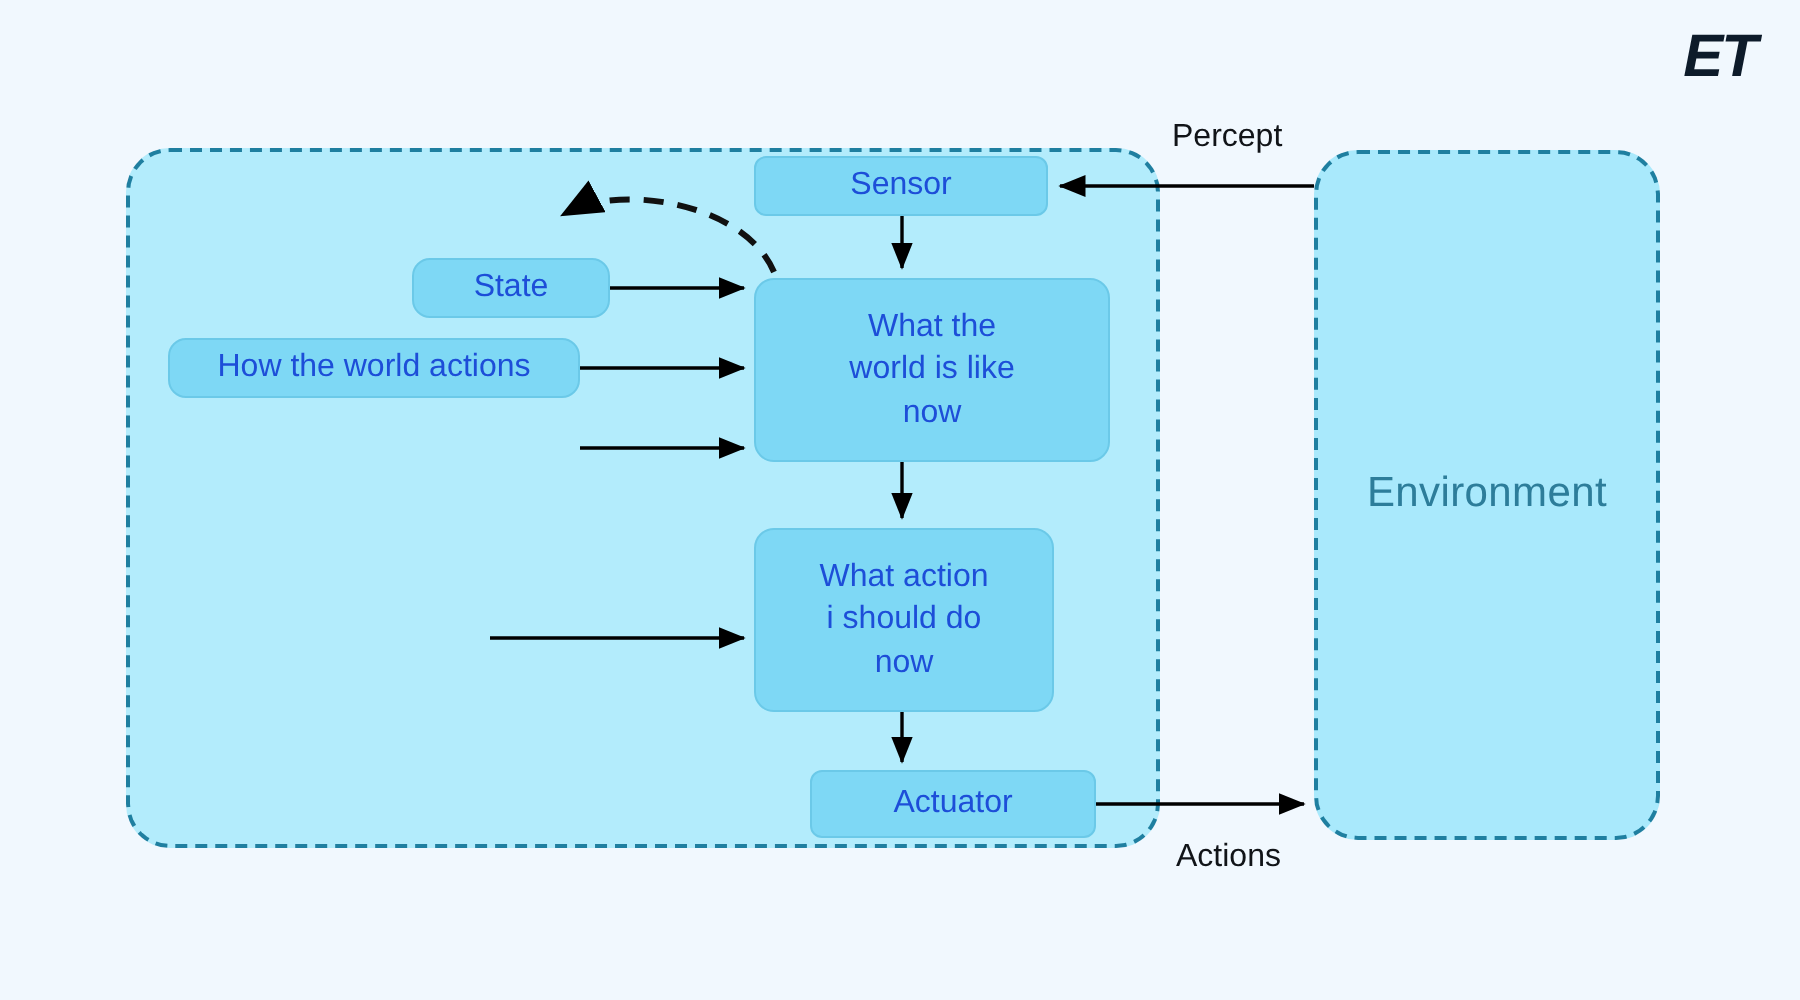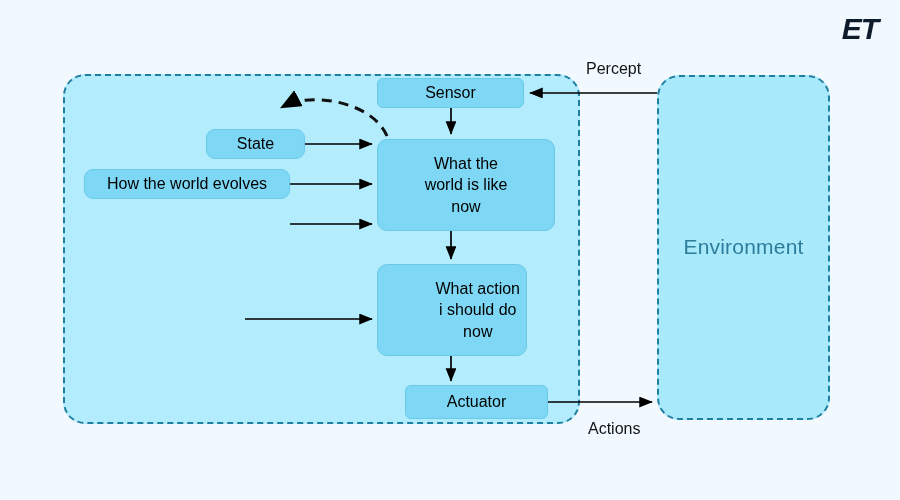--- a/index.html
+++ b/index.html
@@ -76,37 +76,37 @@
     color: #2d7d9a;
     letter-spacing: 0.2px;
   }
   
   .node {
     position: absolute;
     box-sizing: border-box;
     background: #7ed8f5;
     border: 1px solid #6bc9e8;
     border-radius: 8px;
-    color: #000000;
+    color: #1d4ed8;
     font-size: 16px;
     display: flex;
     align-items: center;
     justify-content: center;
     text-align: center;
     line-height: 1.35;
     padding: 2px 6px;
   }
 
   #node-sensor   { left: 377px; top: 78px;  width: 147px; height: 30px; border-radius: 6px; }
   #node-state    { left: 206px; top: 129px; width: 99px;  height: 30px; border-radius: 9px; }
   #node-evolves  { left: 84px;  top: 169px; width: 206px; height: 30px; border-radius: 9px; }
   #node-actions-do { left: 108px; top: 209px; width: 182px; height: 30px; border-radius: 9px; }
   #node-world    { left: 377px; top: 139px; width: 178px; height: 92px; border-radius: 10px; }
   #node-rules    { left: 95px;  top: 270px; width: 150px; height: 98px; border-radius: 10px; }
-  #node-action   { left: 377px; top: 264px; width: 150px; height: 92px; border-radius: 10px; justify-content: flex-end; }
+  #node-action   { left: 377px; top: 264px; width: 150px; height: 92px; border-radius: 10px; }
   #node-actuator { left: 380px; top: 385px; width: 143px; height: 34px; border-radius: 6px; margin-left: 25px; }
 
   
   .edge-label {
     position: absolute;
     font-size: 16px;
     color: #111418;
   }
   #label-percept { left: 586px; top: 60px; }
   #label-actions { left: 588px; top: 420px; }
@@ -166,21 +166,21 @@
 
   <div class="node" id="node-sensor">
     <span>Sensor</span>
   </div>
 
   <div class="node" id="node-state">
     <span>State</span>
   </div>
 
   <div class="node" id="node-evolves">
-    <span>How the world evolves</span>
+    <span>How the world actions</span>
   </div>
 
 
   <div class="node" id="node-world">
     <span>What the<br>world is like<br>now</span>
   </div>
 
 
   <div class="node" id="node-action">
     <span>What action<br>i should do<br>now</span>

